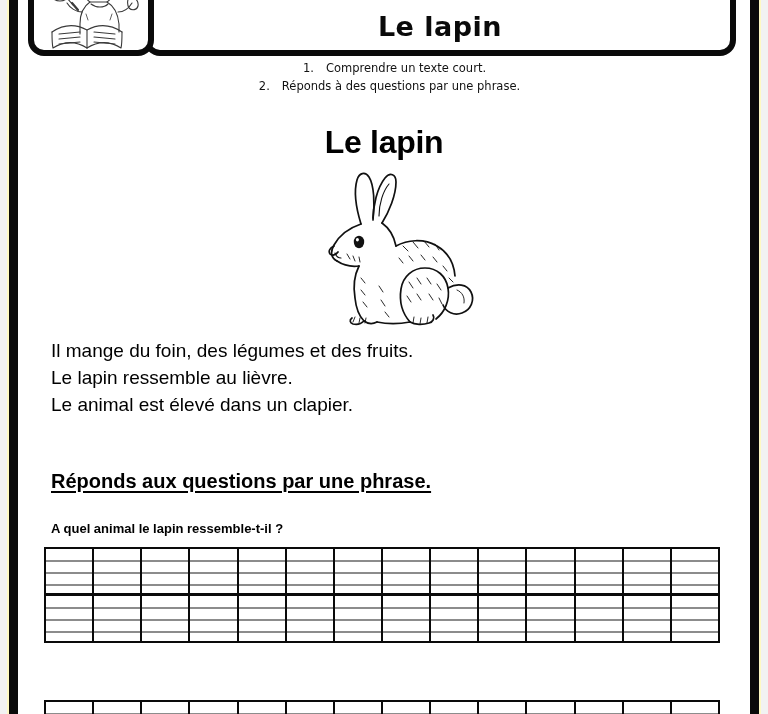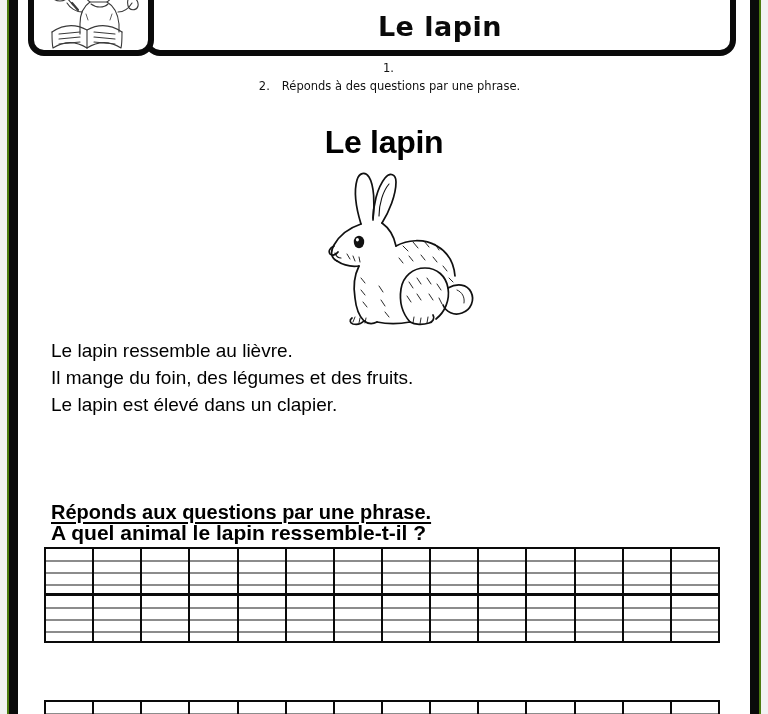--- a/index.html
+++ b/index.html
@@ -12,21 +12,21 @@
     height: 714px;
     overflow: hidden;
     font-family: "Liberation Sans", sans-serif;
     position: relative;
   }
 
   
   #page {
     position: absolute;
     inset: 0;
-    background: #4d7c0f;
+    background: #fef9c3;
     padding-left: 36px;
   }
   .edge-strip {
     position: absolute;
     top: 0;
     bottom: 0;
     width: 7px;
     background: #f2f2f2;
   }
   .edge-strip.left  { left: 0; }
@@ -168,29 +168,28 @@
     position: absolute;
     left: 33px;
     top: 470px;
     font-family: "Liberation Sans", sans-serif;
     font-size: 20px;
     font-weight: bold;
     color: #000000;
     text-decoration: underline;
     text-underline-offset: 3px;
     text-decoration-thickness: 2px;
-    margin-top: 31px;
   }
 
   
   .question-label {
     position: absolute;
     left: 33px;
     font-family: "Liberation Sans", sans-serif;
-    font-size: 21px;
+    font-size: 13px;
     font-weight: bold;
     color: #000000;
   }
   #q1-label { top: 521px; }
   #q2-label { top: 673px; }
 
   
   .seyes {
     position: absolute;
     left: 26px;
@@ -294,20 +293,21 @@
       </div>
 
       <div class="title-banner">
         <div class="banner-title">Le lapin</div>
       </div>
     </div>
 
     <div id="objectives">
       <div class="objective-row o1">
         <span class="num">1.</span>
+        <span>Comprendre un texte court.</span>
       </div>
       <div class="objective-row o2">
         <span class="num">2.</span>
         <span>Réponds à des questions par une phrase.</span>
       </div>
     </div>
 
     <div id="lesson-title">Le lapin</div>
 
     <div id="illustration">
@@ -358,23 +358,23 @@
             <path d="M116 130 L120 136 M126 128 L130 134 M138 128 L142 134 M148 132 L151 138" stroke-width="0.9"></path>
 
             <path d="M70 112 L74 117 M70 124 L74 129 M72 136 L76 141" stroke-width="0.9"></path>
             <path d="M88 120 L92 126 M90 134 L94 140 M94 146 L98 151" stroke-width="0.9"></path>
           </g>
         </svg>
       </span>
     </div>
 
     <div id="lesson-text">
+      <p>Il mange du foin, des légumes et des fruits.</p>
       <p>Le lapin ressemble au lièvre.</p>
-      <p>Il mange du foin, des légumes et des fruits.</p>
-      <p>Le lapin est élevé dans un clapier.</p>
+      <p>Le animal est élevé dans un clapier.</p>
     </div>
 
     <div id="instruction">Réponds aux questions par une phrase.</div>
 
     <div class="question-label" id="q1-label">A quel animal le lapin ressemble-t-il ?</div>
 
     <div class="seyes" id="grid-1">
       <div class="seyes-rows">
         <div class="band sep" style="height:47px">
           <div class="hline" style="top:11px"></div>

